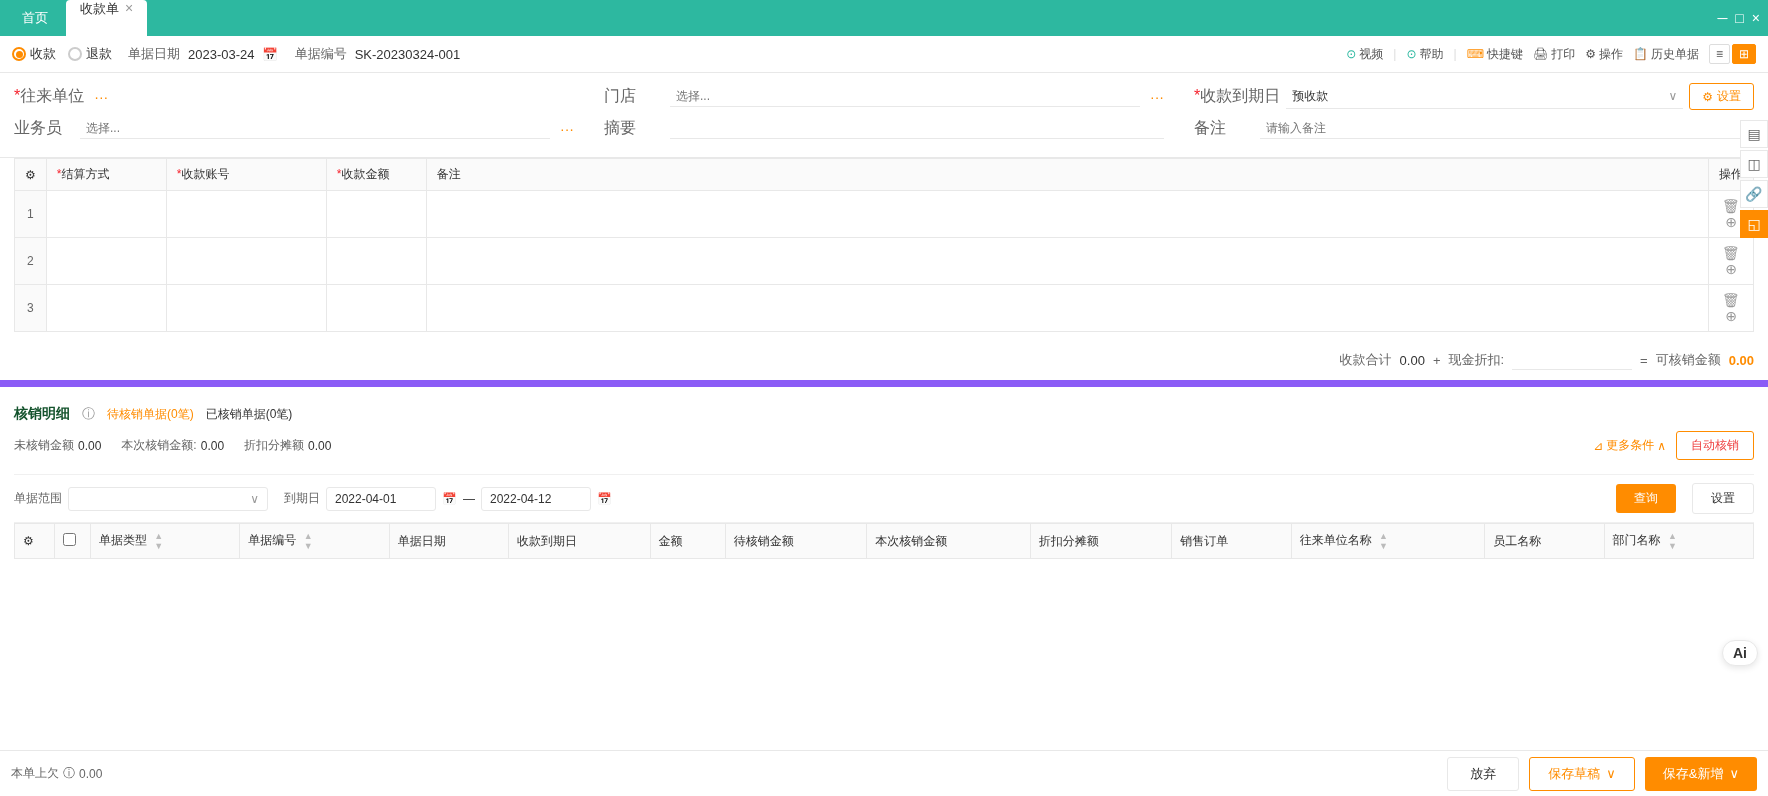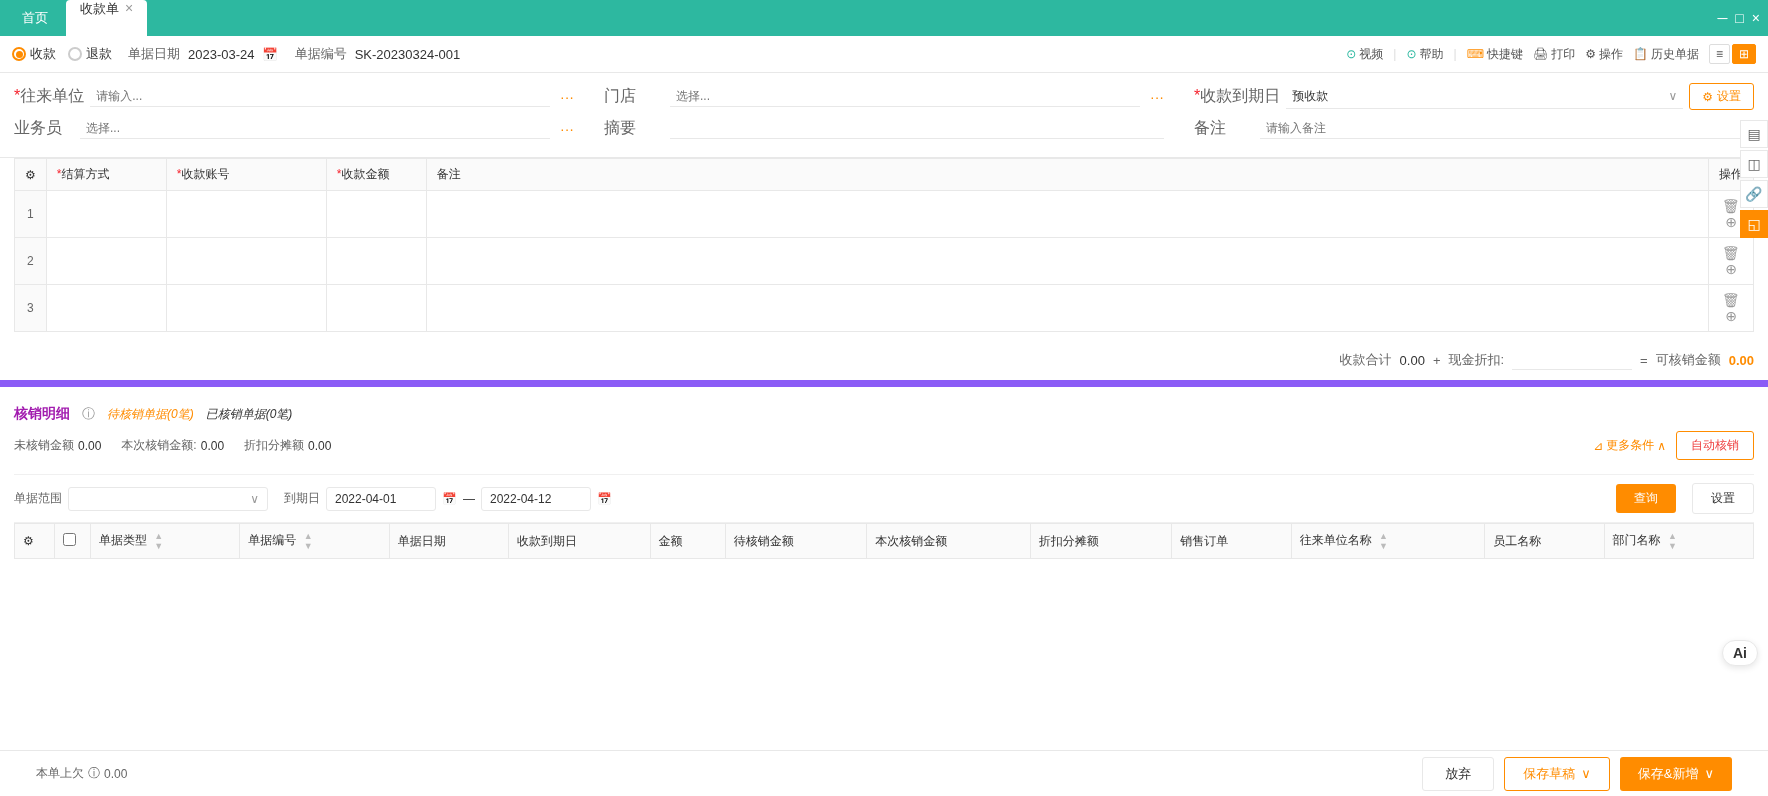--- a/index.html
+++ b/index.html
@@ -258,35 +258,34 @@
     }
     .verify-header {
       display: flex;
       align-items: center;
       gap: 12px;
       margin-bottom: 8px;
     }
     .verify-title {
       font-size: 14px;
       font-weight: 600;
-      color: #a21caf;
+      color: #14532d;
     }
     .verify-info-icon {
       color: #999;
       cursor: pointer;
       font-size: 13px;
     }
     .verify-tab {
       display: flex;
       align-items: flex-start;
       gap: 6px;
       font-size: 12px;
       cursor: pointer;
       color: #ff8c00;
-      font-style: italic;
     }
 
     .verify-stats {
       display: flex;
       align-items: center;
       gap: 20px;
       margin-bottom: 14px;
       font-size: 12px;
     }
     .verify-stats .stat-item {
@@ -398,21 +397,21 @@
     .bottom-bar {
       position: fixed;
       bottom: 0;
       left: 0;
       right: 0;
       height: 46px;
       background: #fff;
       border-top: 1px solid #e8e8e8;
       display: flex;
       align-items: center;
-      padding: 0 36px;
+      padding: 0 11px;
       gap: 12px;
       z-index: 100;
     }
     .bottom-info {
       font-size: 12px;
       color: #666;
       display: flex;
       align-items: center;
       gap: 4px;
     }
@@ -569,21 +568,20 @@
       </div>
     </div>
   </div>
 
   <div class="form-area">
     <div class="form-row">
       <div class="form-field" style="flex: 2;">
         <span class="form-label">
           <span style="color:#f5222d">*</span><span>往来单位</span>
         </span>
-        <input class="form-input" type="text" placeholder="请输入..." style="">
         <span class="form-more">···</span>
       </div>
       <div class="form-field" style="flex: 2; margin-left: 30px;">
         <span class="form-label">门店</span>
         <input class="form-input" type="text" placeholder="选择..." style="">
         <span class="form-more">···</span>
       </div>
       <div class="form-field" style="flex: 2; margin-left: 30px;">
         <span class="form-label">
           <span style="color:#f5222d">*</span><span>收款到期日</span>

